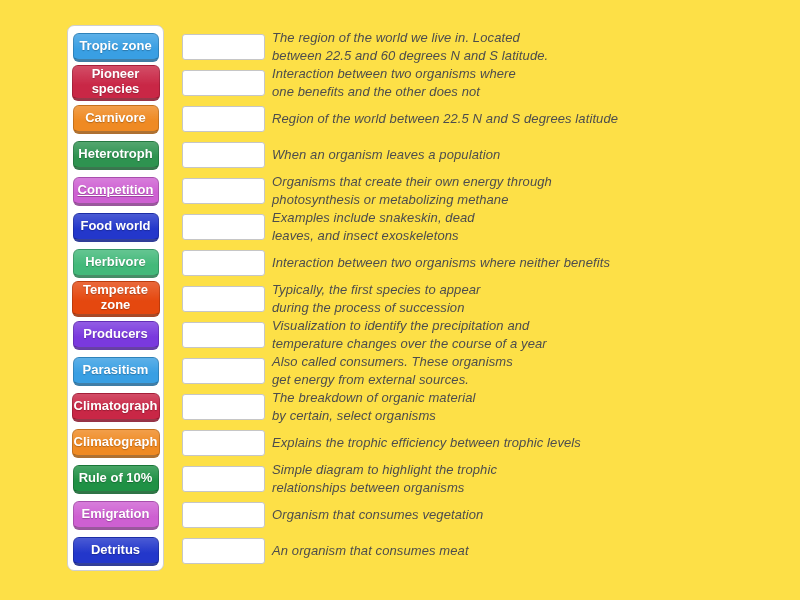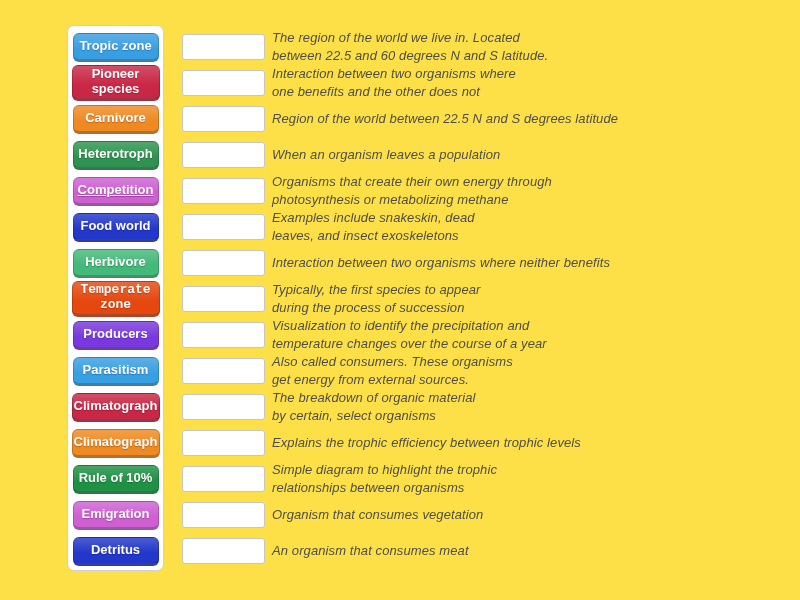--- a/index.html
+++ b/index.html
@@ -91,21 +91,21 @@
   <div class="match-row">
     <div class="term-cell">
       <div class="term-btn" style="background-color: rgb(67, 185, 122);">Herbivore</div>
     </div>
     <div class="slot"></div>
     <div class="def">Interaction between two organisms where neither benefits</div>
   </div>
 
   <div class="match-row">
     <div class="term-cell">
-      <div class="term-btn small" style="background-color: rgb(229, 72, 15); font-family: Liberation Mono, monospace;">Temperate zone</div>
+      <div class="term-btn small" style="background-color: rgb(229, 72, 15);">Temperate zone</div>
     </div>
     <div class="slot"></div>
     <div class="def">Typically, the first species to appear<br>during the process of succession</div>
   </div>
 
   <div class="match-row">
     <div class="term-cell">
       <div class="term-btn" style="background-color: rgb(122, 57, 222);">Producers</div>
     </div>
     <div class="slot"></div>

